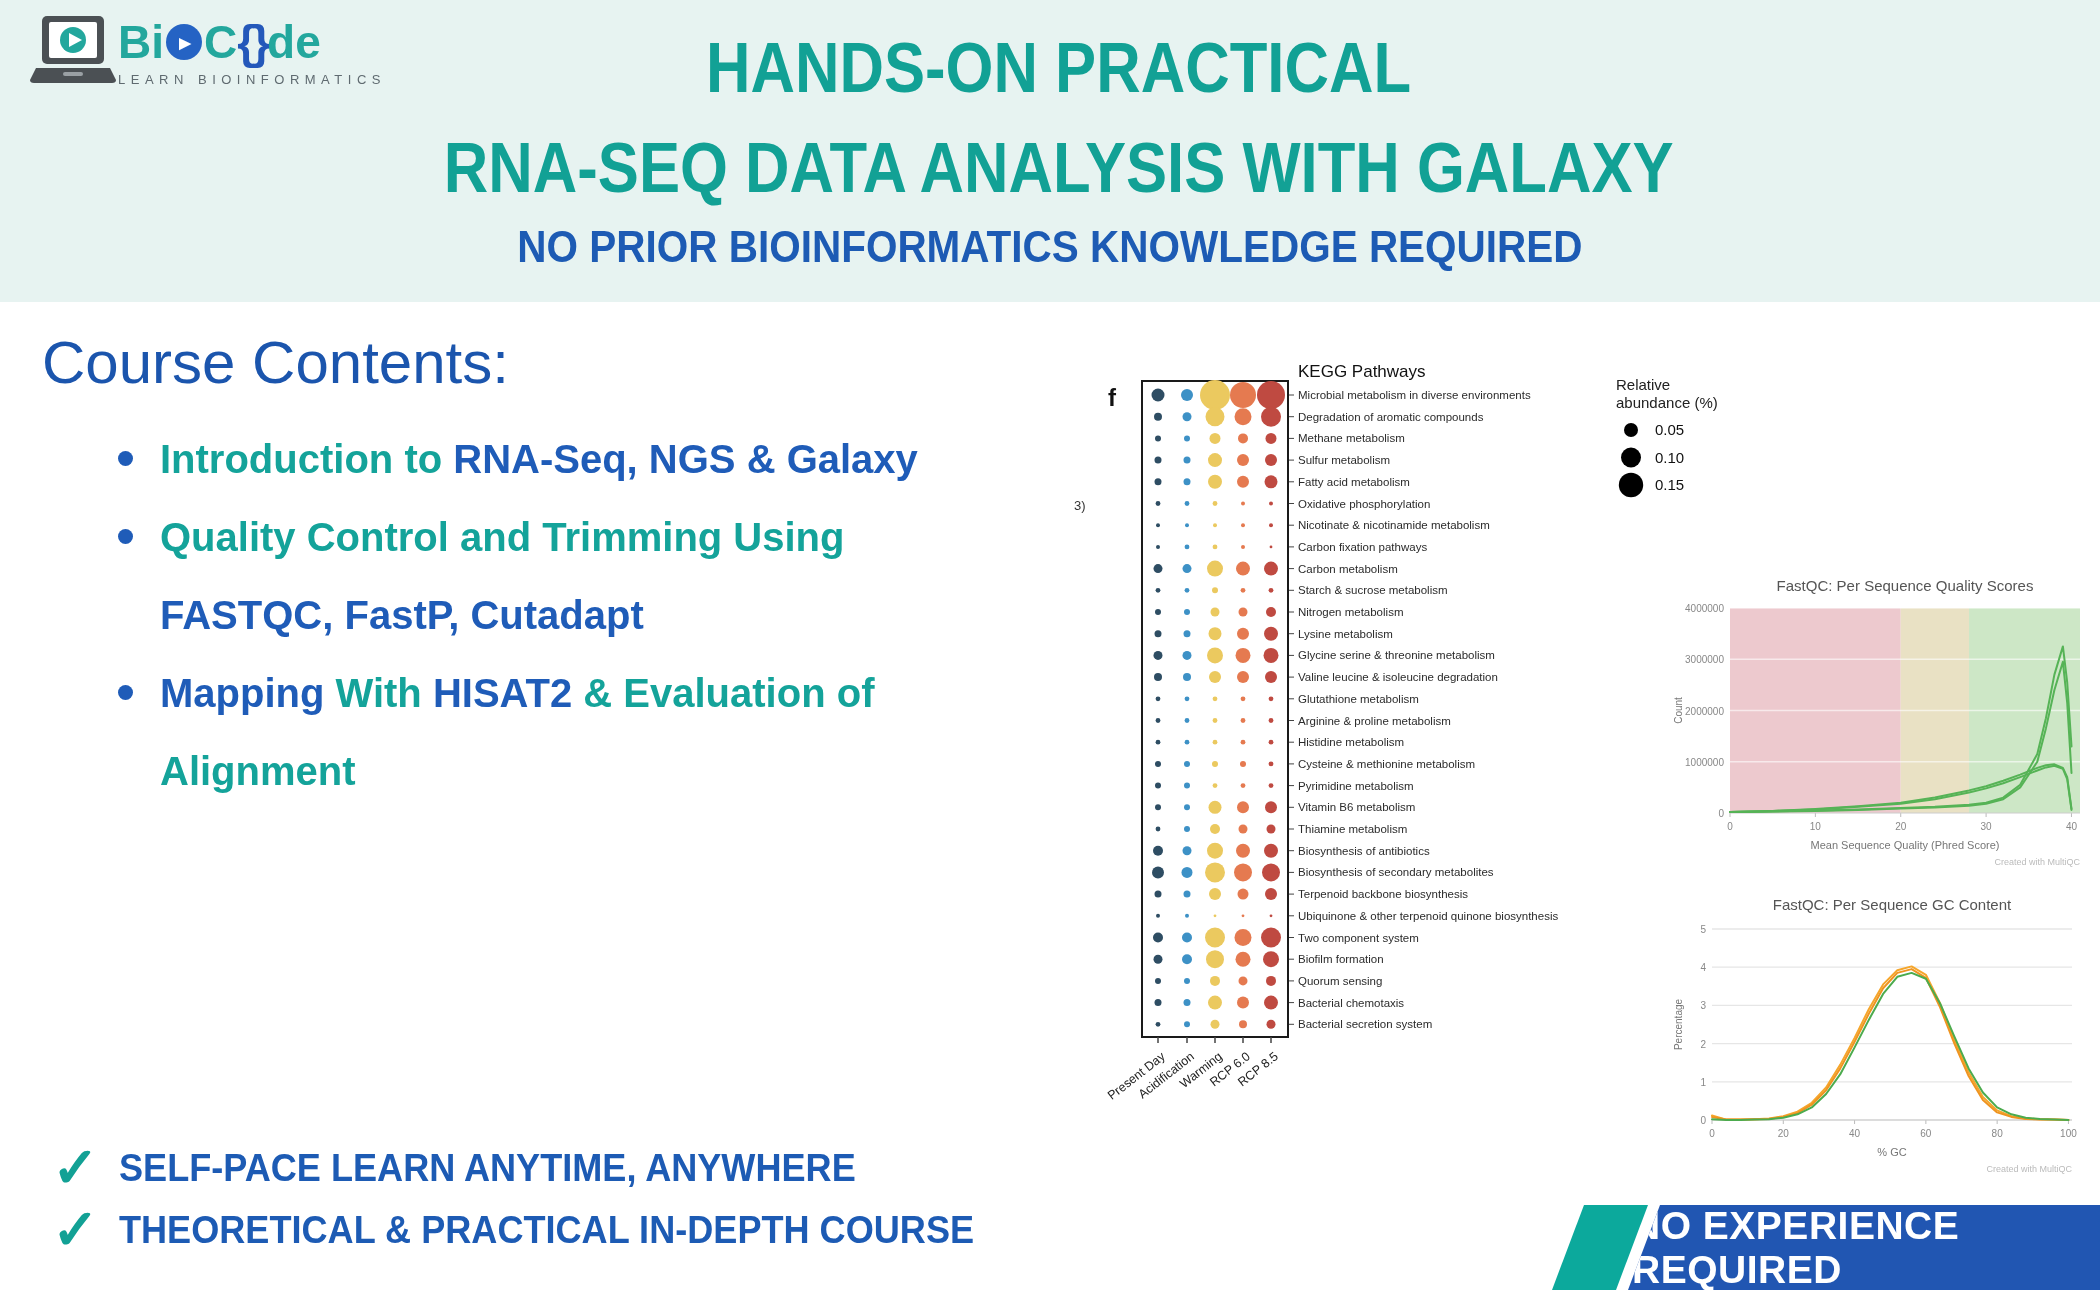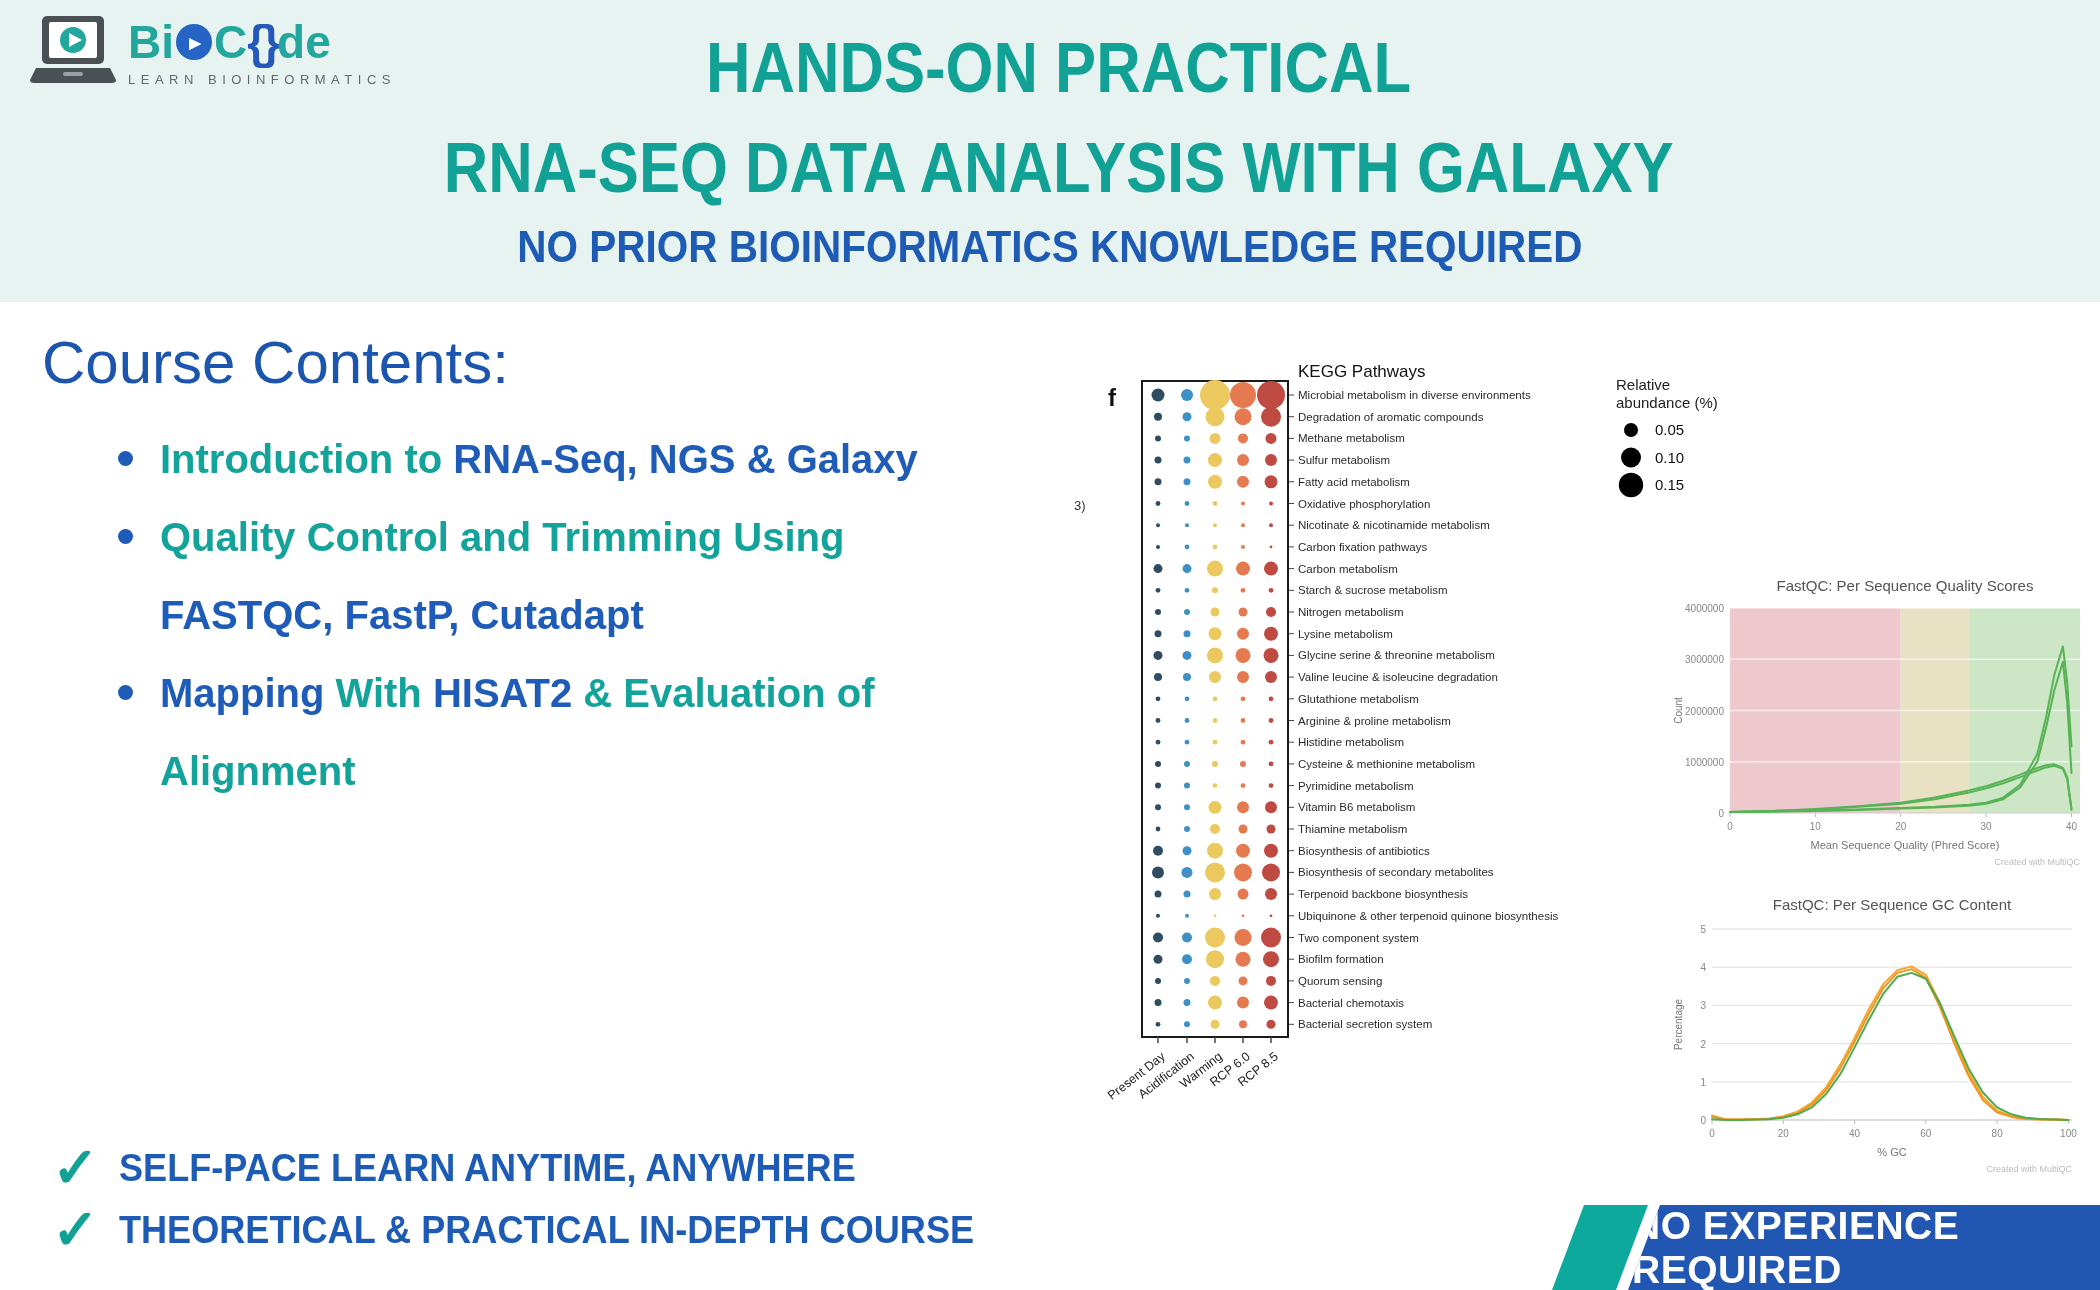--- a/index.html
+++ b/index.html
@@ -1,20 +1,20 @@
 <!DOCTYPE html>
 <html><head>
 <meta charset="utf-8">
 <style>
   html,body{margin:0;padding:0;background:#ffffff;}
   .canvas{position:relative;width:2100px;height:1290px;overflow:hidden;background:#ffffff;
           font-family:"Liberation Sans",sans-serif;}
   
   .header-band{position:absolute;left:0;top:0;width:2100px;height:302px;background:#e7f3f1;}
-  .logo{position:absolute;left:30px;top:10px;display:flex;align-items:flex-start;gap:12px;}
+  .logo{position:absolute;left:30px;top:10px;display:flex;align-items:flex-start;gap:2px;}
   .logo-textcol{display:flex;flex-direction:column;padding-top:6px;}
   .brand-row{display:flex;align-items:center;font-weight:bold;font-size:46px;line-height:52px;color:#23a79d;}
   .brand-teal{color:#23a79d;}
   .brand-blue{color:#2458ba;letter-spacing:-3px;}
   .o-play{display:inline-flex;align-items:center;justify-content:center;width:36px;height:36px;
           border-radius:50%;background:#2563c4;margin:0 2px;}
   .o-play span{color:#ffffff;font-size:15px;line-height:1;transform:translateX(1px);}
   .tagline{margin-top:4px;font-size:13px;letter-spacing:5.5px;color:#5f6a70;font-weight:normal;}
   .title1,.title2{position:absolute;left:9px;width:2100px;text-align:center;color:#12a195;font-weight:bold;}
   .title1{top:28px;font-size:70px;}

